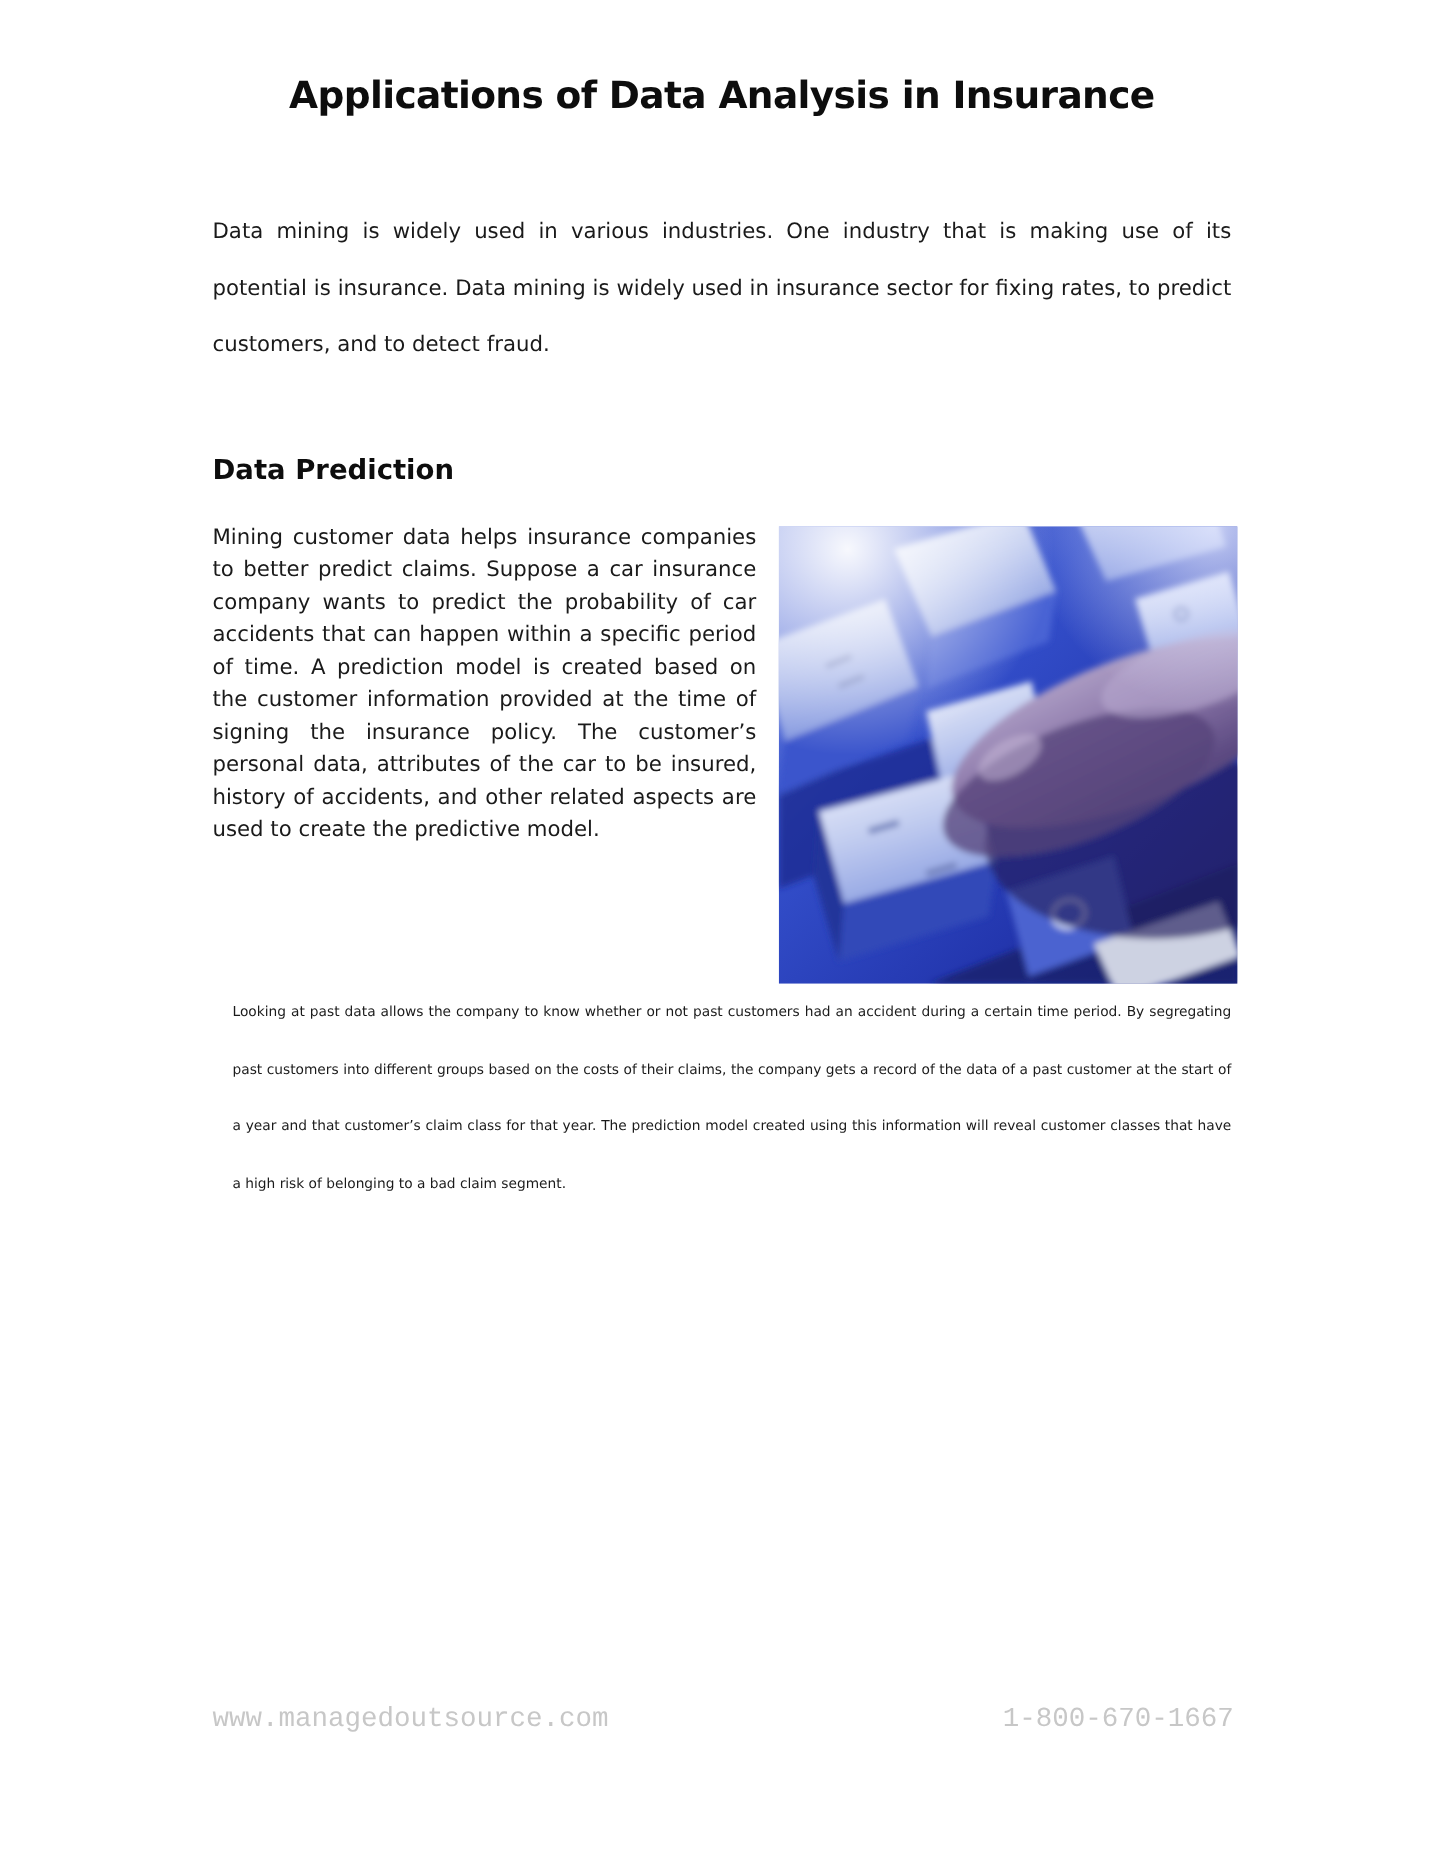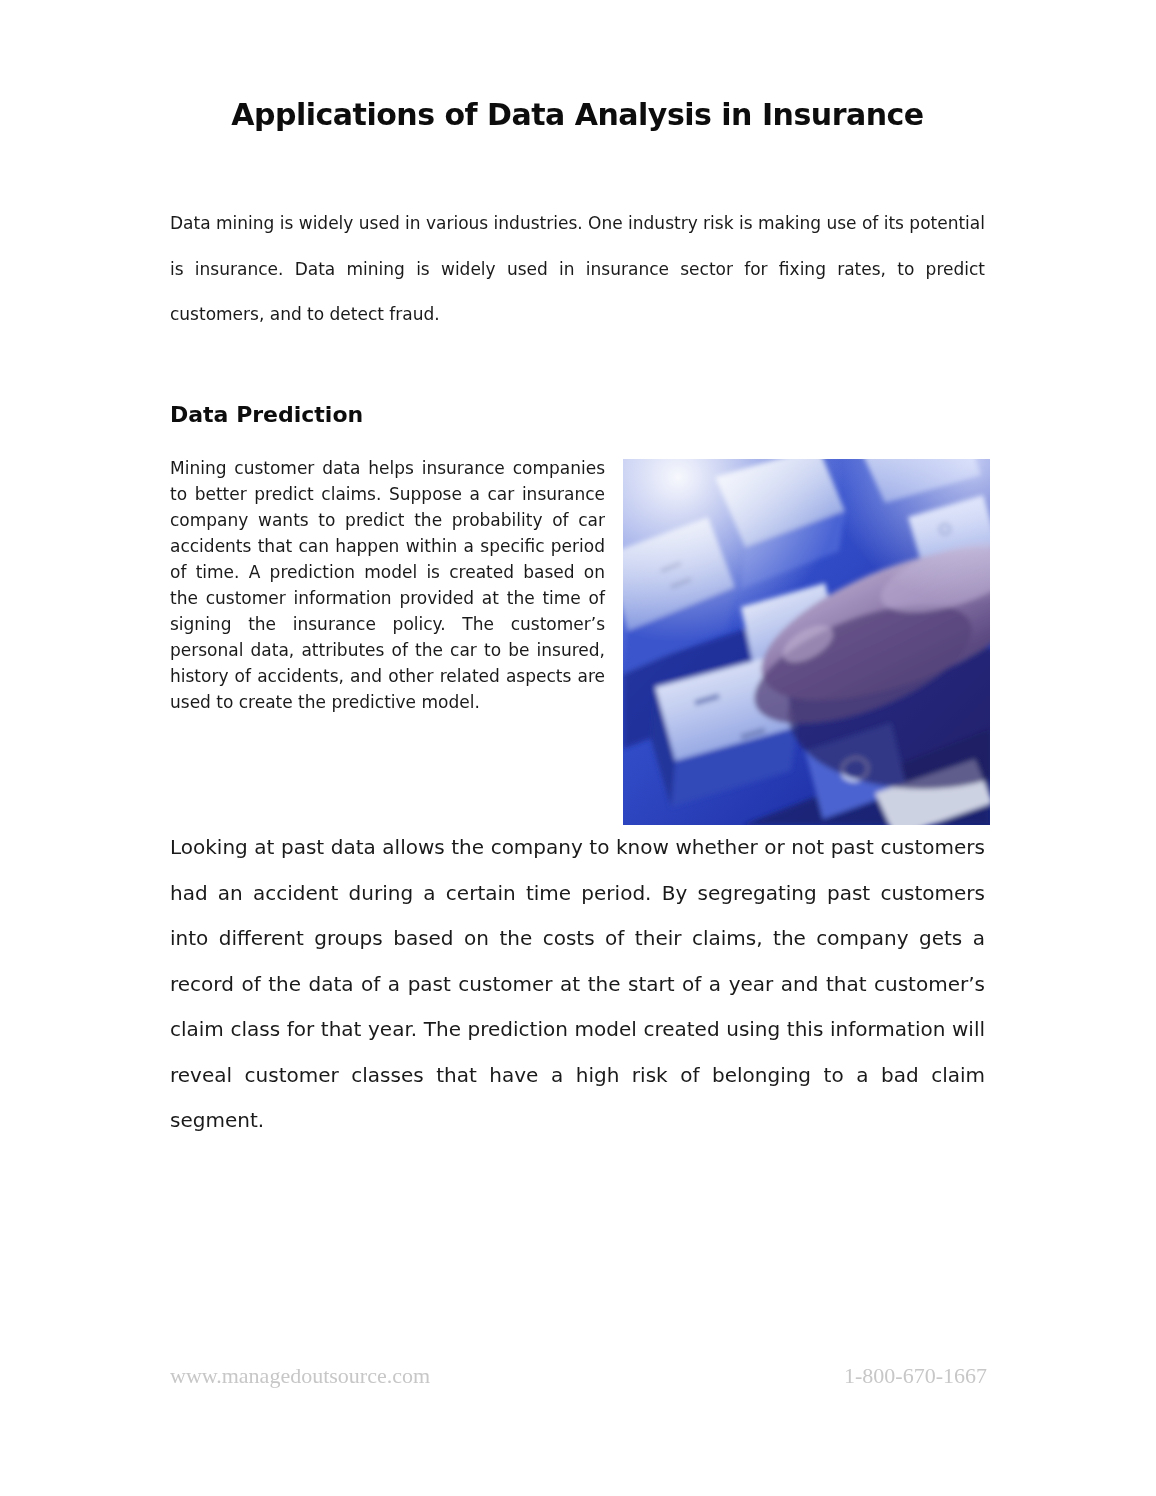--- a/index.html
+++ b/index.html
@@ -11,21 +11,21 @@
     font-family:"DejaVu Sans", sans-serif;
     color:#1a1a1a;
   }
   .content{
     position:absolute;
     left:170px;
     width:815px;
     top:0;
   }
   h1.doc-title{
-    margin:97px 0 0 0;
+    margin:59px 0 0 0;
     text-align:center;
     font-family:"DejaVu Sans", sans-serif;
     font-weight:700;
     font-size:30px;
     line-height:1.2;
     letter-spacing:-0.5px;
     color:#0d0d0d;
   }
   p.intro{
     margin:68px 0 0 0;
@@ -48,46 +48,46 @@
   }
   figure.photo{
     float:right;
     width:367px;height:366px;
     margin:4px -5px 0 18px;
     padding:0;
   }
   figure.photo svg{display:block;width:367px;height:366px;}
   p.para2{
     clear:both;
-    margin:35px 0 0 0;
-    font-size:20px;
+    margin:35px 0 0 16px;
+    font-size:11px;
     line-height:45.5px;
     text-align:justify;
   }
   .footer{
     position:absolute;
     left:170px;
     width:817px;
     top:1363px;
     display:flex;
     justify-content:space-between;
-    font-family:Liberation Serif, serif;
+    font-family:Liberation Mono, monospace;
     font-size:22px;
     color:#c7c7c7;
   }
 </style>
 </head>
 <body>
 
 <div class="page">
   <div class="content">
 
     <h1 class="doc-title">Applications of Data Analysis in Insurance</h1>
 
-    <p class="intro">Data mining is widely used in various industries. One industry risk is making use of its potential is insurance. Data mining is widely used in insurance sector for fixing rates, to predict customers, and to detect fraud.</p>
+    <p class="intro">Data mining is widely used in various industries. One industry that is making use of its potential is insurance. Data mining is widely used in insurance sector for fixing rates, to predict customers, and to detect fraud.</p>
 
     <h2 class="section-heading">Data Prediction</h2>
 
     <div class="wrap-para">
       <figure class="photo">
         <svg viewBox="0 0 367 366" preserveAspectRatio="none">
           <defs>
             <linearGradient id="bg" x1="0" y1="0" x2="1" y2="1">
               <stop offset="0" stop-color="#7b8fe2"></stop>
               <stop offset="0.35" stop-color="#3450cc"></stop>

